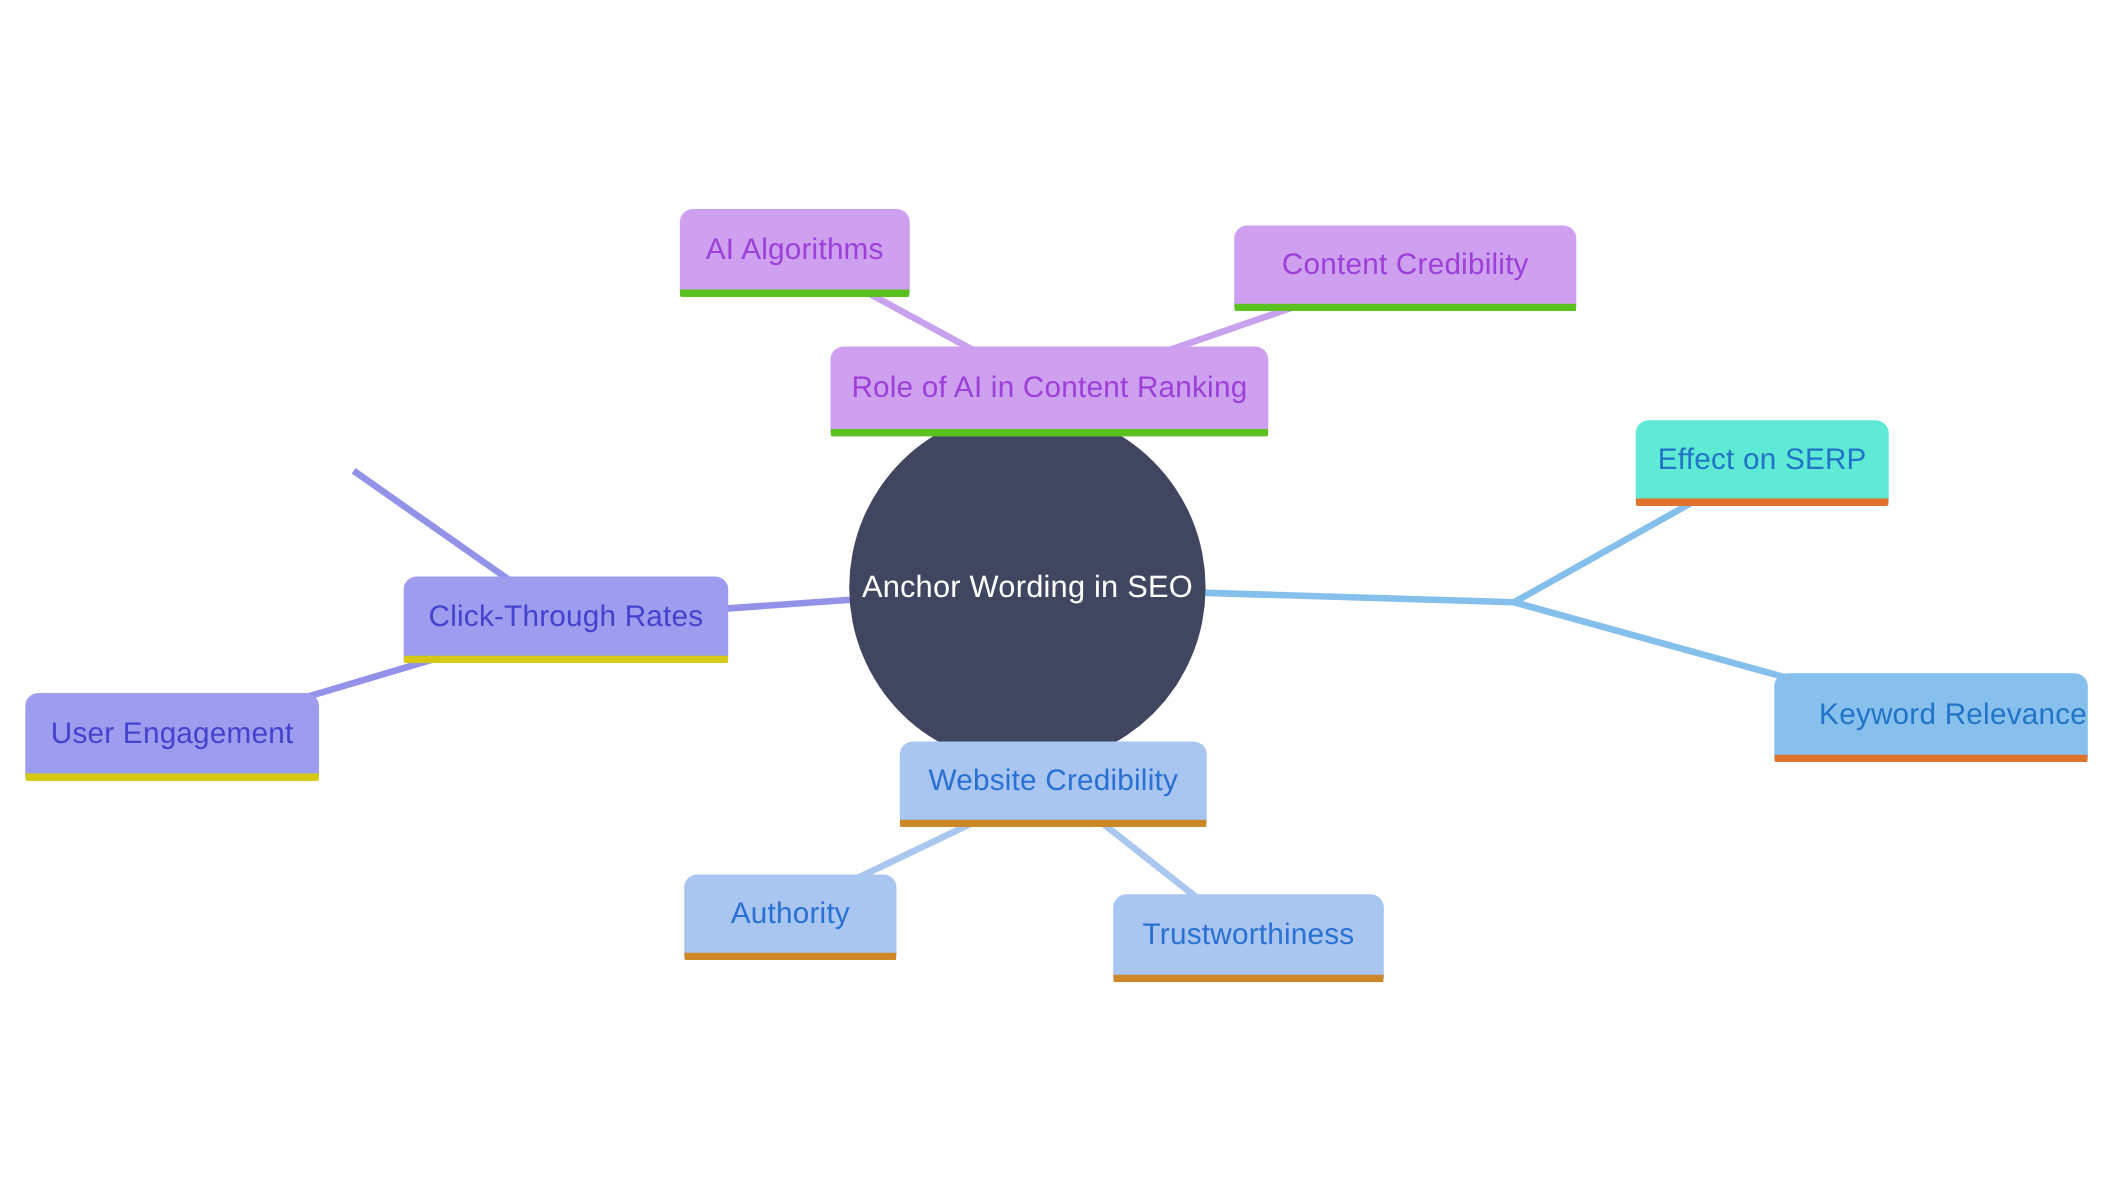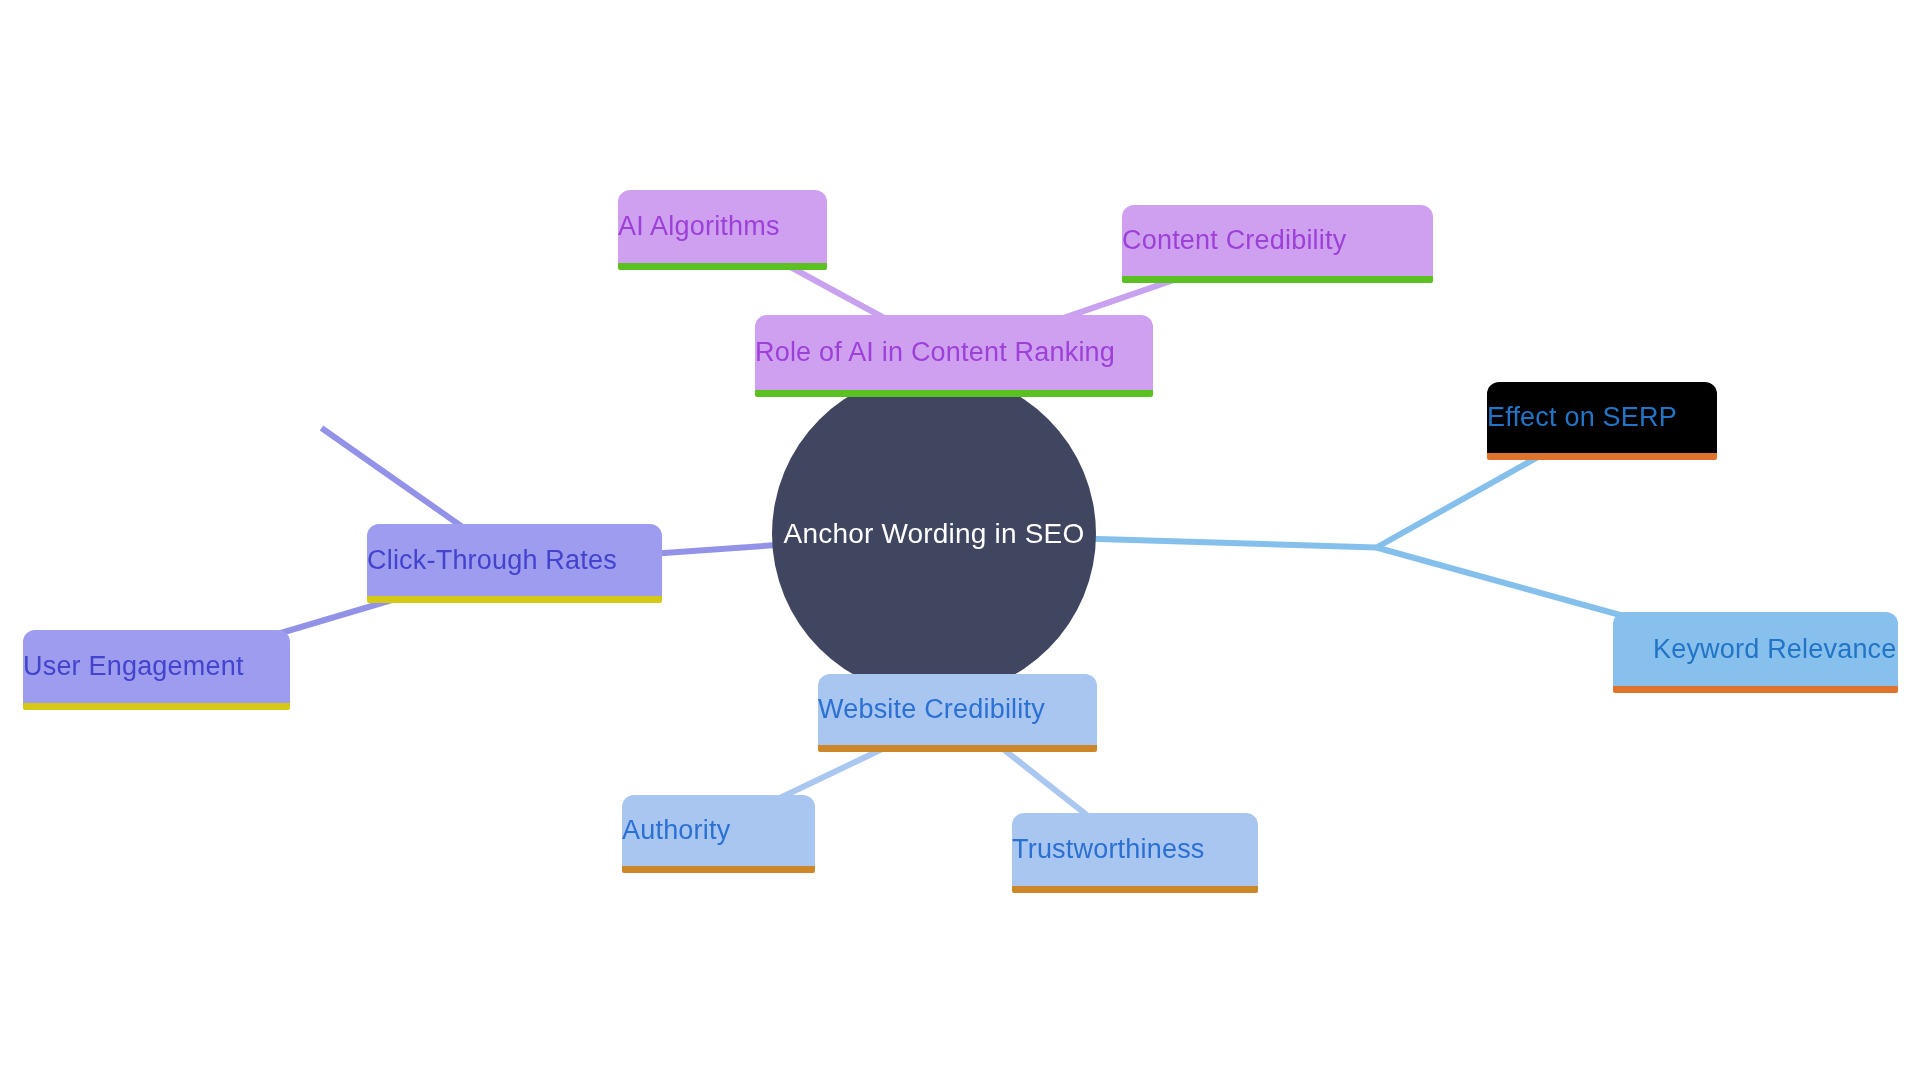--- a/index.html
+++ b/index.html
@@ -33,20 +33,21 @@
     text-align: center;
     font-size: 28px;
     letter-spacing: 0.2px;
   }
   .node {
     position: absolute;
     box-sizing: border-box;
     border-radius: 12px 12px 2px 2px;
     display: flex;
     align-items: center;
+    justify-content: center;
     text-align: center;
     font-size: 27px;
     letter-spacing: 0.2px;
     white-space: nowrap;
   }
   .node span, .center-node span {
     pointer-events: none;
   }
 </style>
 </head>
@@ -73,21 +74,21 @@
 
 <div class="node" style="left: 755px; top: 315px; width: 398px; height: 82px; background: rgb(207, 160, 240); color: rgb(157, 64, 216); border-bottom: 7px solid rgb(90, 193, 33);">
       <span>Role of AI in Content Ranking</span>
     </div>
     <div class="node" style="left: 618px; top: 190px; width: 209px; height: 80px; background: rgb(207, 160, 240); color: rgb(157, 64, 216); border-bottom: 7px solid rgb(90, 193, 33);">
       <span>AI Algorithms</span>
     </div>
     <div class="node" style="left: 1122px; top: 205px; width: 311px; height: 78px; background: rgb(207, 160, 240); color: rgb(157, 64, 216); border-bottom: 7px solid rgb(90, 193, 33);">
       <span>Content Credibility</span>
     </div>
-    <div class="node" style="left: 1487px; top: 382px; width: 230px; height: 78px; background: #000000; color: rgb(34, 116, 198); border-bottom: 7px solid rgb(224, 115, 44);">
+    <div class="node" style="left: 1487px; top: 382px; width: 230px; height: 78px; background: #5eead4; color: rgb(34, 116, 198); border-bottom: 7px solid rgb(224, 115, 44);">
       <span>Effect on SERP</span>
     </div>
     <div class="node" style="left: 1613px; top: 612px; width: 285px; height: 81px; background: rgb(135, 192, 236); color: rgb(34, 116, 198); border-bottom: 7px solid rgb(224, 115, 44); padding-left: 40px;">
       <span>Keyword Relevance</span>
     </div>
     <div class="node" style="left: 818px; top: 674px; width: 279px; height: 78px; background: rgb(168, 198, 239); color: rgb(43, 112, 211); border-bottom: 7px solid rgb(205, 135, 41);">
       <span>Website Credibility</span>
     </div>
     <div class="node" style="left: 622px; top: 795px; width: 193px; height: 78px; background: rgb(168, 198, 239); color: rgb(43, 112, 211); border-bottom: 7px solid rgb(205, 135, 41);">
       <span>Authority</span>

